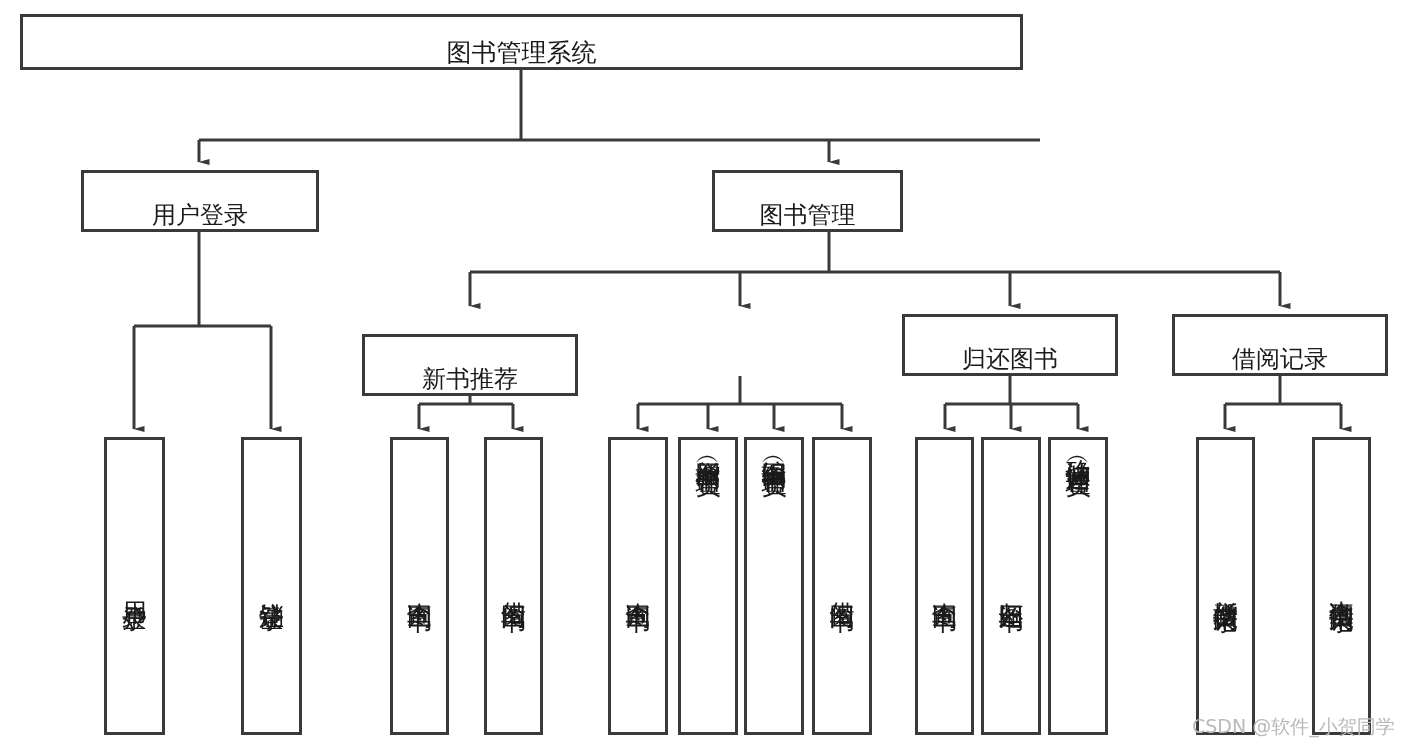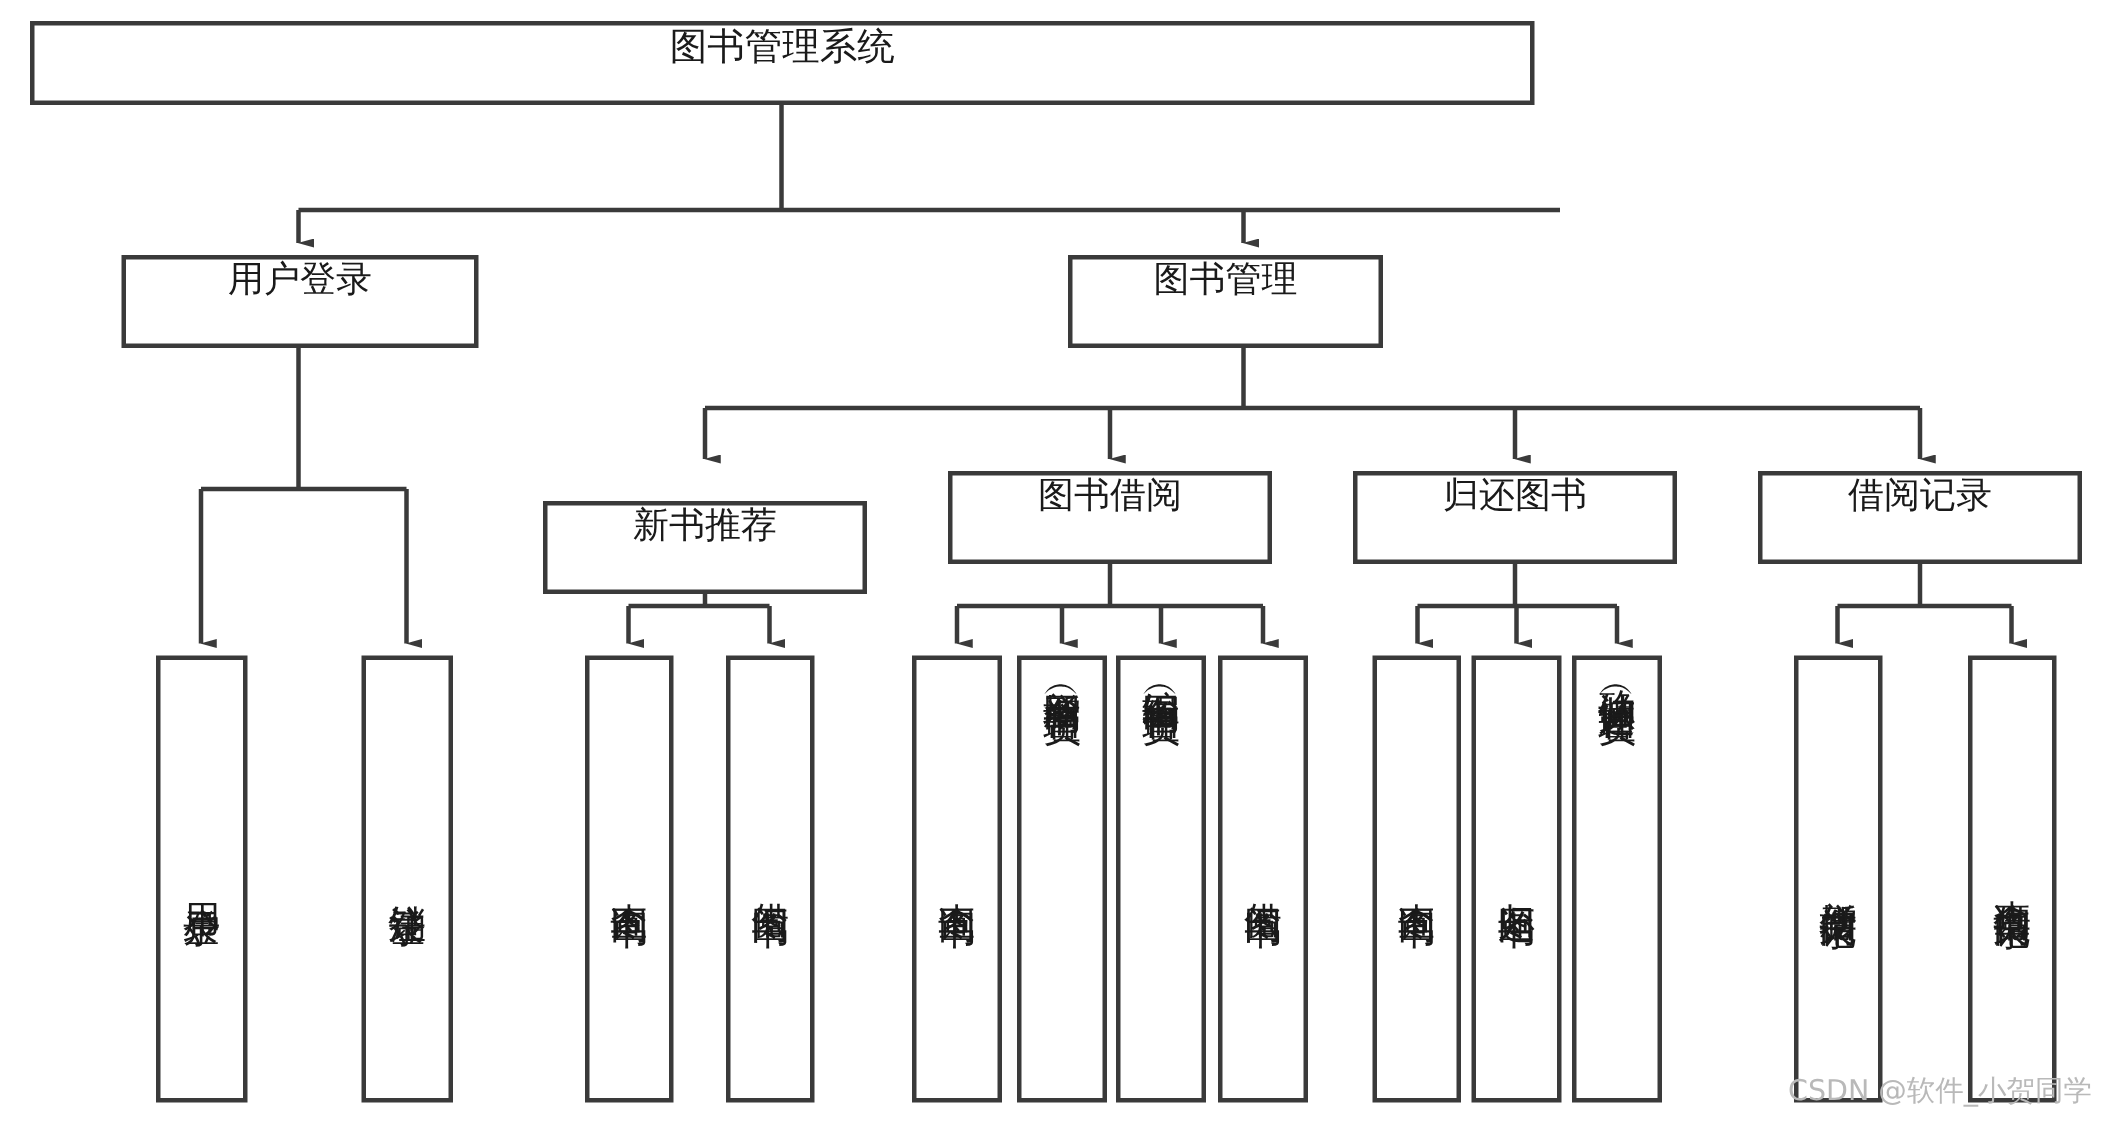--- a/index.html
+++ b/index.html
@@ -23,21 +23,21 @@
     left: 0;
     width: 1405px;
     height: 747px;
   }
   .node-box {
     position: absolute;
     box-sizing: border-box;
     border: 3px solid #3a3a3a;
     background: #ffffff;
     display: flex;
-    align-items: flex-start;
+    align-items: flex-end;
     justify-content: center;
     overflow: hidden;
   }
   .node-label {
     color: #1a1a1a;
     text-align: center;
     line-height: 1.12;
     white-space: nowrap;
   }
   .node-root .node-label {
@@ -134,30 +134,27 @@
     </g>
   </svg>
 
   <div class="node-box node-root" style="left:20px; top:14px; width:1003px; height:56px;">
     <span class="node-label">图书管理系统</span>
   </div>
 
   <div class="node-box node-mid" style="left:81px; top:170px; width:238px; height:62px;">
     <span class="node-label">用户登录</span>
   </div>
-  <div class="node-box node-mid" style="left:712px; top:170px; width:210px; height:62px;">
+  <div class="node-box node-mid" style="left:712px; top:170px; width:191px; height:62px;">
     <span class="node-label">图书管理</span>
   </div>
 
   <div class="node-box node-mid" style="left:362px; top:314px; width:216px; height:62px;margin-top:20px;">
     <span class="node-label">新书推荐</span>
   </div>
-  <div class="node-box node-mid" style="left:632px; top:314px; width:216px; height:62px;">
-    <span class="node-label">图书借阅</span>
-  </div>
   <div class="node-box node-mid" style="left:902px; top:314px; width:216px; height:62px;">
     <span class="node-label">归还图书</span>
   </div>
   <div class="node-box node-mid" style="left:1172px; top:314px; width:216px; height:62px;">
     <span class="node-label">借阅记录</span>
   </div>
 
   <div class="node-box node-leaf" style="left:104px; top:437px; width:61px; height:298px;">
     <span class="node-label">用户登录</span>
   </div>

